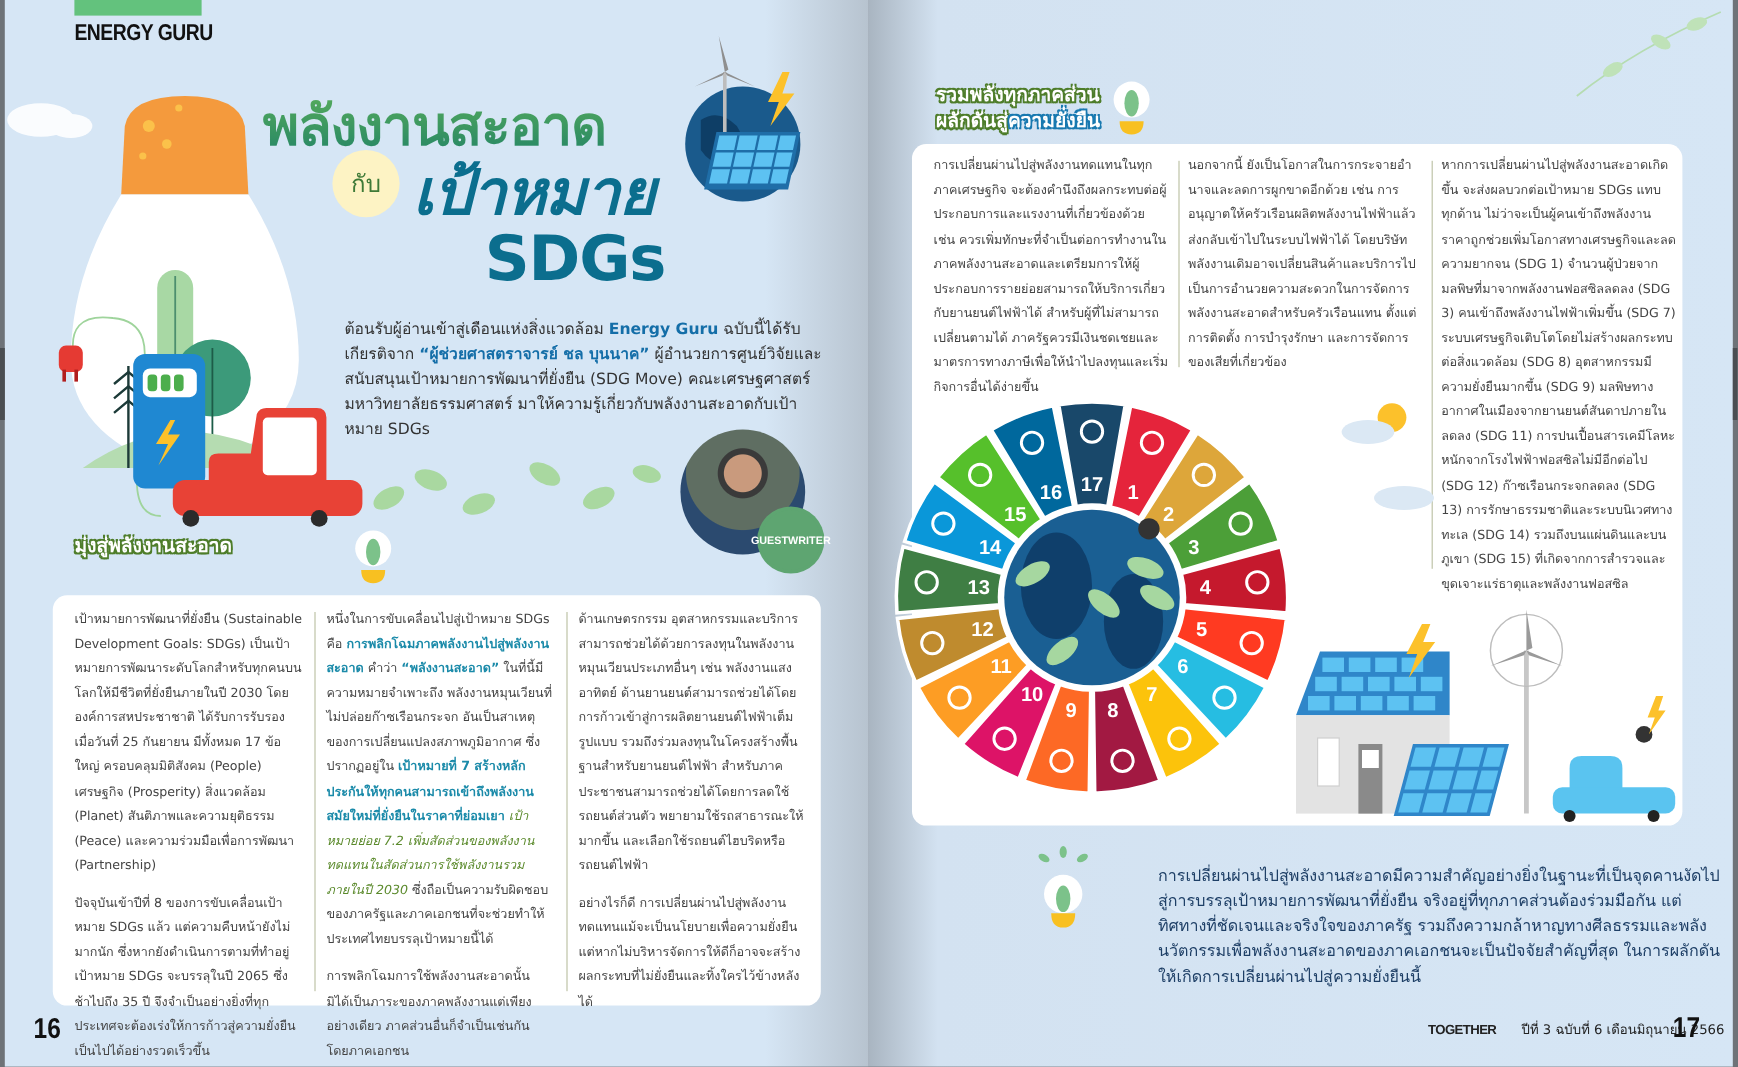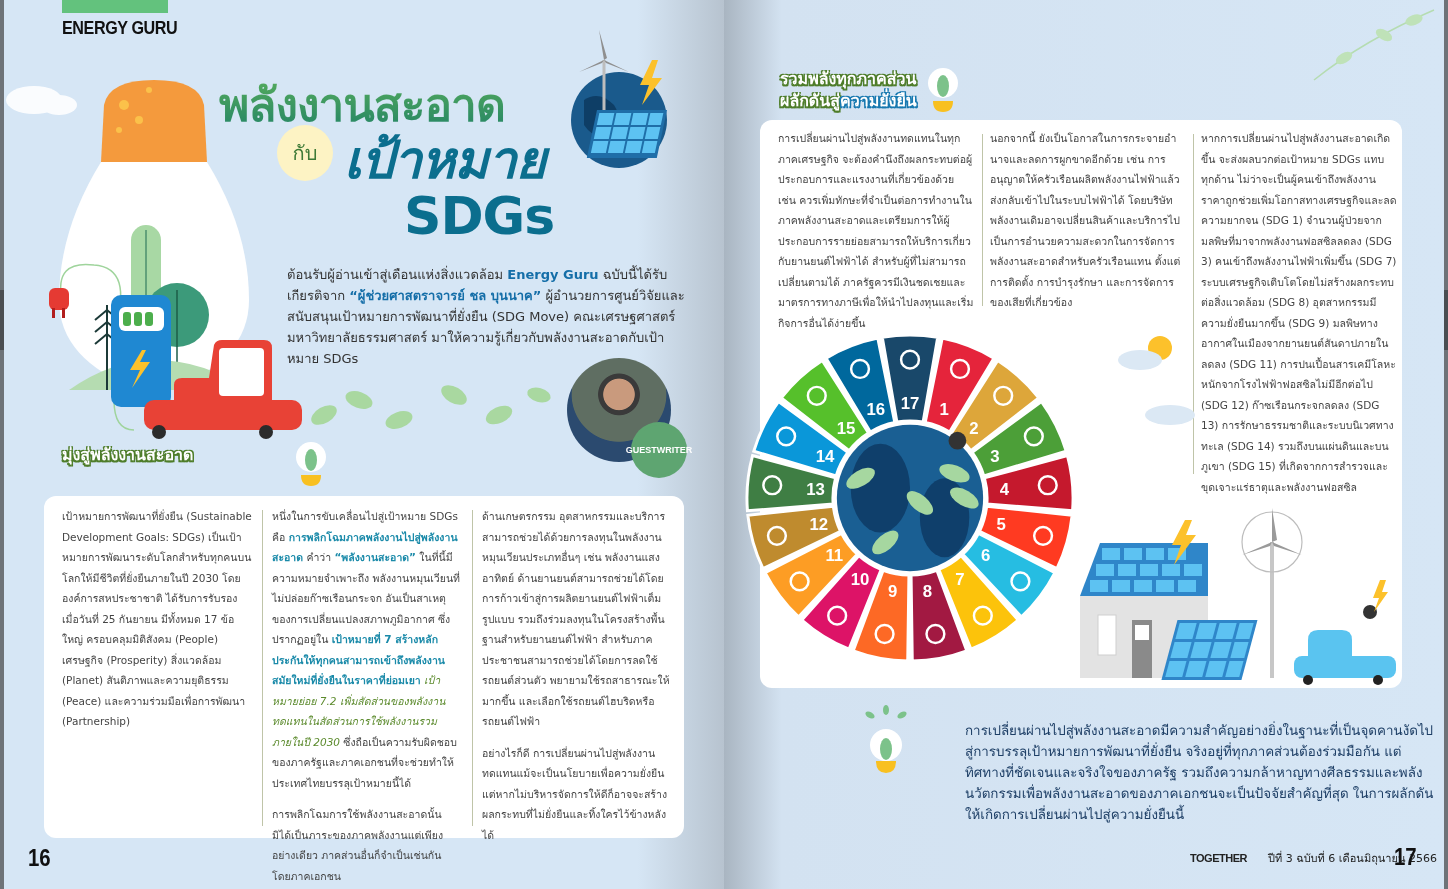--- a/index.html
+++ b/index.html
@@ -169,20 +169,21 @@
     </div>
     <svg style="position:absolute;left:290px;top:440px" width="34" height="50">
       <circle cx="17" cy="17" r="15" fill="#fff"></circle>
       <ellipse cx="17" cy="20" rx="6" ry="11" fill="#7cc28a"></ellipse>
       <path d="M7 35 L27 35 Q27 46 17 46 Q7 46 7 35 Z" fill="#f8c021"></path>
     </svg>
 
     <div class="article-box" style="left:40px;top:496px;width:640px;height:342px;">
       <div class="col" style="left:18px;top:10px;width:190px;">
         <p>เป้าหมายการพัฒนาที่ยั่งยืน (Sustainable Development Goals: SDGs) เป็นเป้าหมายการพัฒนาระดับโลกสำหรับทุกคนบนโลกให้มีชีวิตที่ยั่งยืนภายในปี 2030 โดยองค์การสหประชาชาติ ได้รับการรับรองเมื่อวันที่ 25 กันยายน มีทั้งหมด 17 ข้อใหญ่ ครอบคลุมมิติสังคม (People) เศรษฐกิจ (Prosperity) สิ่งแวดล้อม (Planet) สันติภาพและความยุติธรรม (Peace) และความร่วมมือเพื่อการพัฒนา (Partnership)</p>
+        <p>ปัจจุบันเข้าปีที่ 8 ของการขับเคลื่อนเป้าหมาย SDGs แล้ว แต่ความคืบหน้ายังไม่มากนัก ซึ่งหากยังดำเนินการตามที่ทำอยู่ เป้าหมาย SDGs จะบรรลุในปี 2065 ซึ่งช้าไปถึง 35 ปี จึงจำเป็นอย่างยิ่งที่ทุกประเทศจะต้องเร่งให้การก้าวสู่ความยั่งยืนเป็นไปได้อย่างรวดเร็วขึ้น</p>
       </div>
       <div class="col-divider" style="left:218px;top:14px;height:316px;"></div>
       <div class="col" style="left:228px;top:10px;width:190px;">
         <p><span>หนึ่งในการขับเคลื่อนไปสู่เป้าหมาย SDGs คือ </span><span class="teal">การพลิกโฉมภาคพลังงานไปสู่พลังงานสะอาด</span><span> คำว่า </span><span class="teal">“พลังงานสะอาด”</span><span> ในที่นี้มีความหมายจำเพาะถึง พลังงานหมุนเวียนที่ไม่ปล่อยก๊าซเรือนกระจก อันเป็นสาเหตุของการเปลี่ยนแปลงสภาพภูมิอากาศ ซึ่งปรากฏอยู่ใน </span><span class="teal">เป้าหมายที่ 7 สร้างหลักประกันให้ทุกคนสามารถเข้าถึงพลังงานสมัยใหม่ที่ยั่งยืนในราคาที่ย่อมเยา</span><span class="green-it"> เป้าหมายย่อย 7.2 เพิ่มสัดส่วนของพลังงานทดแทนในสัดส่วนการใช้พลังงานรวม ภายในปี 2030</span><span> ซึ่งถือเป็นความรับผิดชอบของภาครัฐและภาคเอกชนที่จะช่วยทำให้ประเทศไทยบรรลุเป้าหมายนี้ได้</span></p>
         <p>การพลิกโฉมการใช้พลังงานสะอาดนั้น มิได้เป็นภาระของภาคพลังงานแต่เพียงอย่างเดียว ภาคส่วนอื่นก็จำเป็นเช่นกัน โดยภาคเอกชน</p>
       </div>
       <div class="col-divider" style="left:428px;top:14px;height:316px;"></div>
       <div class="col" style="left:438px;top:10px;width:190px;">
         <p>ด้านเกษตรกรรม อุตสาหกรรมและบริการ สามารถช่วยได้ด้วยการลงทุนในพลังงานหมุนเวียนประเภทอื่นๆ เช่น พลังงานแสงอาทิตย์ ด้านยานยนต์สามารถช่วยได้โดยการก้าวเข้าสู่การผลิตยานยนต์ไฟฟ้าเต็มรูปแบบ รวมถึงร่วมลงทุนในโครงสร้างพื้นฐานสำหรับยานยนต์ไฟฟ้า สำหรับภาคประชาชนสามารถช่วยได้โดยการลดใช้รถยนต์ส่วนตัว พยายามใช้รถสาธารณะให้มากขึ้น และเลือกใช้รถยนต์ไฮบริดหรือรถยนต์ไฟฟ้า</p>
         <p>อย่างไรก็ดี การเปลี่ยนผ่านไปสู่พลังงานทดแทนแม้จะเป็นนโยบายเพื่อความยั่งยืน แต่หากไม่บริหารจัดการให้ดีก็อาจจะสร้างผลกระทบที่ไม่ยั่งยืนและทิ้งใครไว้ข้างหลังได้</p>

